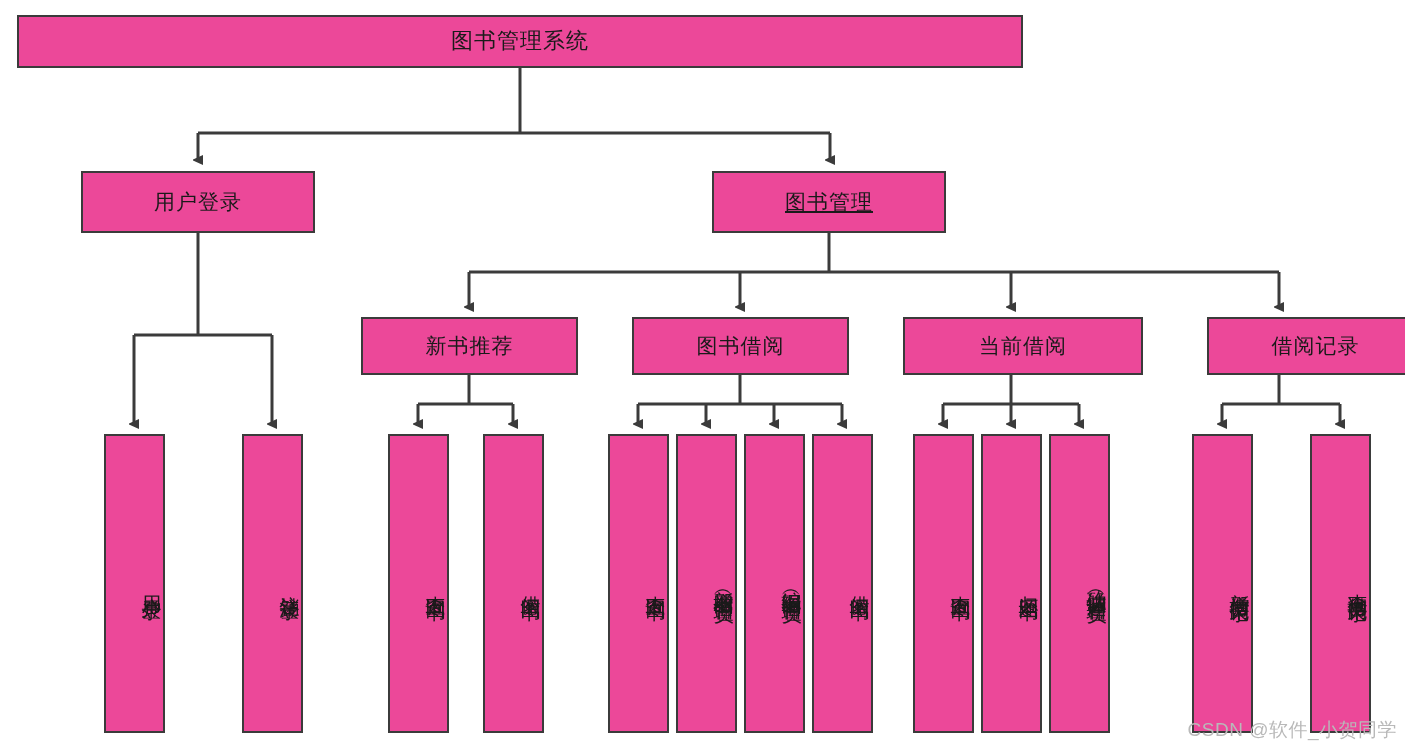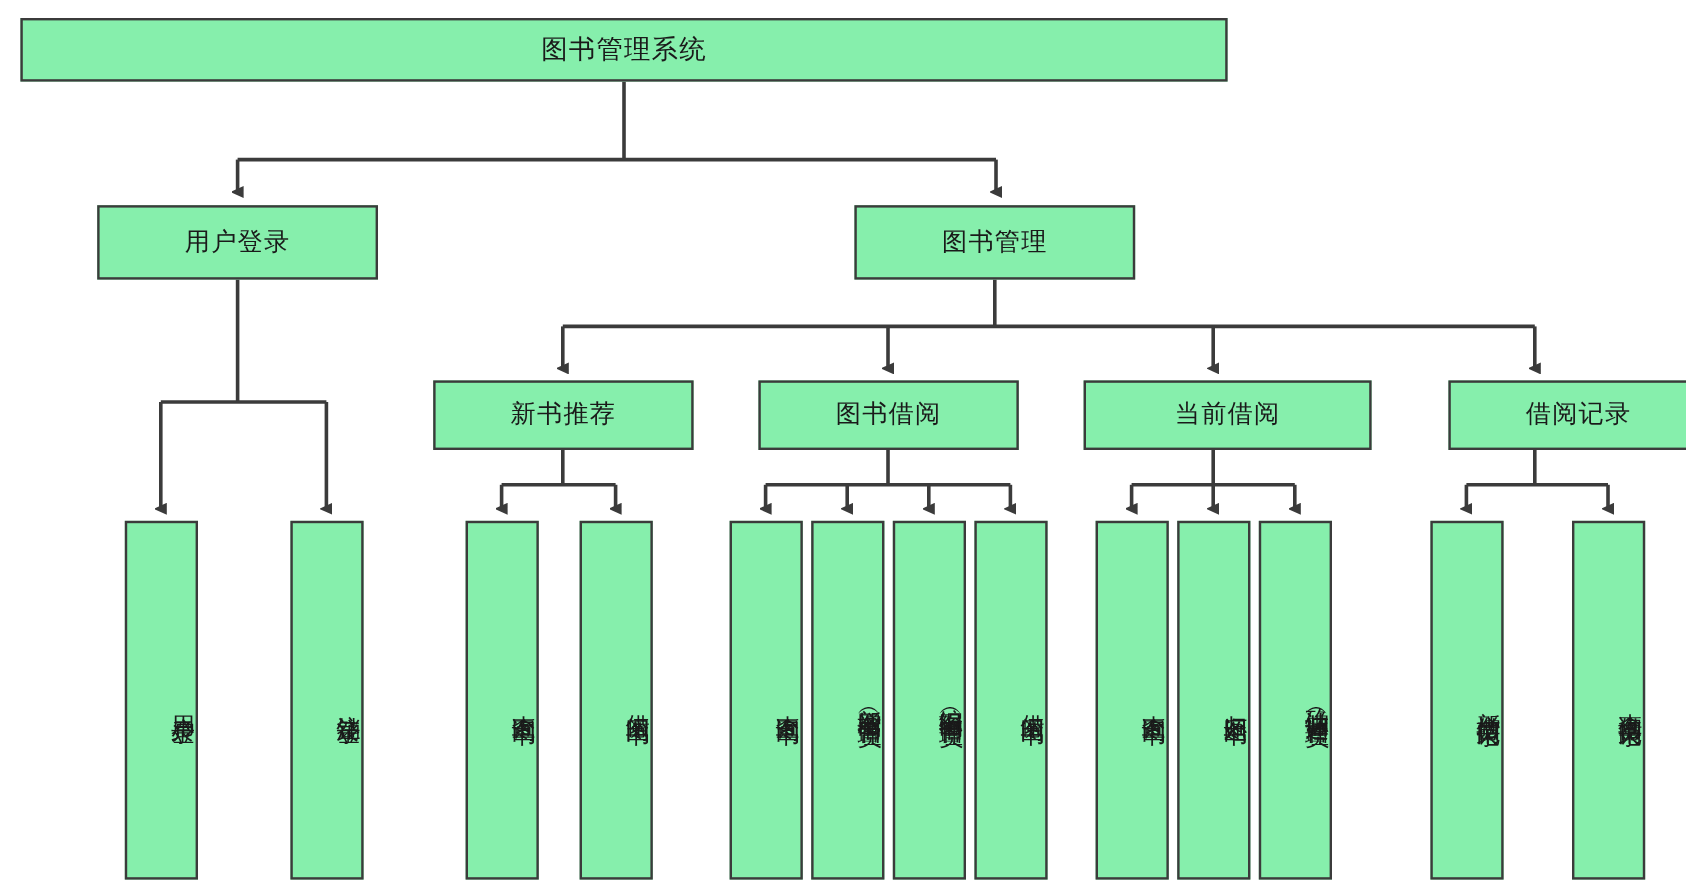--- a/index.html
+++ b/index.html
@@ -21,21 +21,21 @@
     position: absolute;
     left: 0;
     top: 0;
     width: 1405px;
     height: 747px;
     pointer-events: none;
   }
   .node {
     position: absolute;
     box-sizing: border-box;
-    background: #86efac;
+    background: #ec4899;
     border: 2px solid #3b3b3b;
     display: flex;
     align-items: center;
     justify-content: center;
     text-align: center;
     color: #1a1a1a;
     z-index: 2;
   }
   .node.h {
     font-size: 21px;
@@ -127,21 +127,21 @@
     </g>
   </svg>
 
   <div class="node h root" style="left:17px; top:15px; width:1006px; height:53px;">
     <span>图书管理系统</span>
   </div>
 
   <div class="node h" style="left:81px; top:171px; width:234px; height:62px;">
     <span>用户登录</span>
   </div>
-  <div class="node h" style="left:712px; top:171px; width:234px; height:62px;">
+  <div class="node h" style="left:712px; top:171px; width:234px; height:62px;text-decoration:underline;">
     <span>图书管理</span>
   </div>
 
   <div class="node h" style="left:632px; top:317px; width:217px; height:58px;">
     <span>图书借阅</span>
   </div>
   <div class="node h" style="left:361px; top:317px; width:217px; height:58px;">
     <span>新书推荐</span>
   </div>
   <div class="node h" style="left:903px; top:317px; width:240px; height:58px;">
@@ -188,13 +188,14 @@
     <span class="vtext">确认归还（管理员）</span>
   </div>
 
   <div class="node v" style="left:1192px; top:434px; width:61px; height:299px;">
     <span class="vtext">新增借阅记录</span>
   </div>
   <div class="node v" style="left:1310px; top:434px; width:61px; height:299px;">
     <span class="vtext">查询借阅记录</span>
   </div>
 
+  <div class="watermark">CSDN @软件_小贺同学</div>
 </div>
 
 </body></html>

